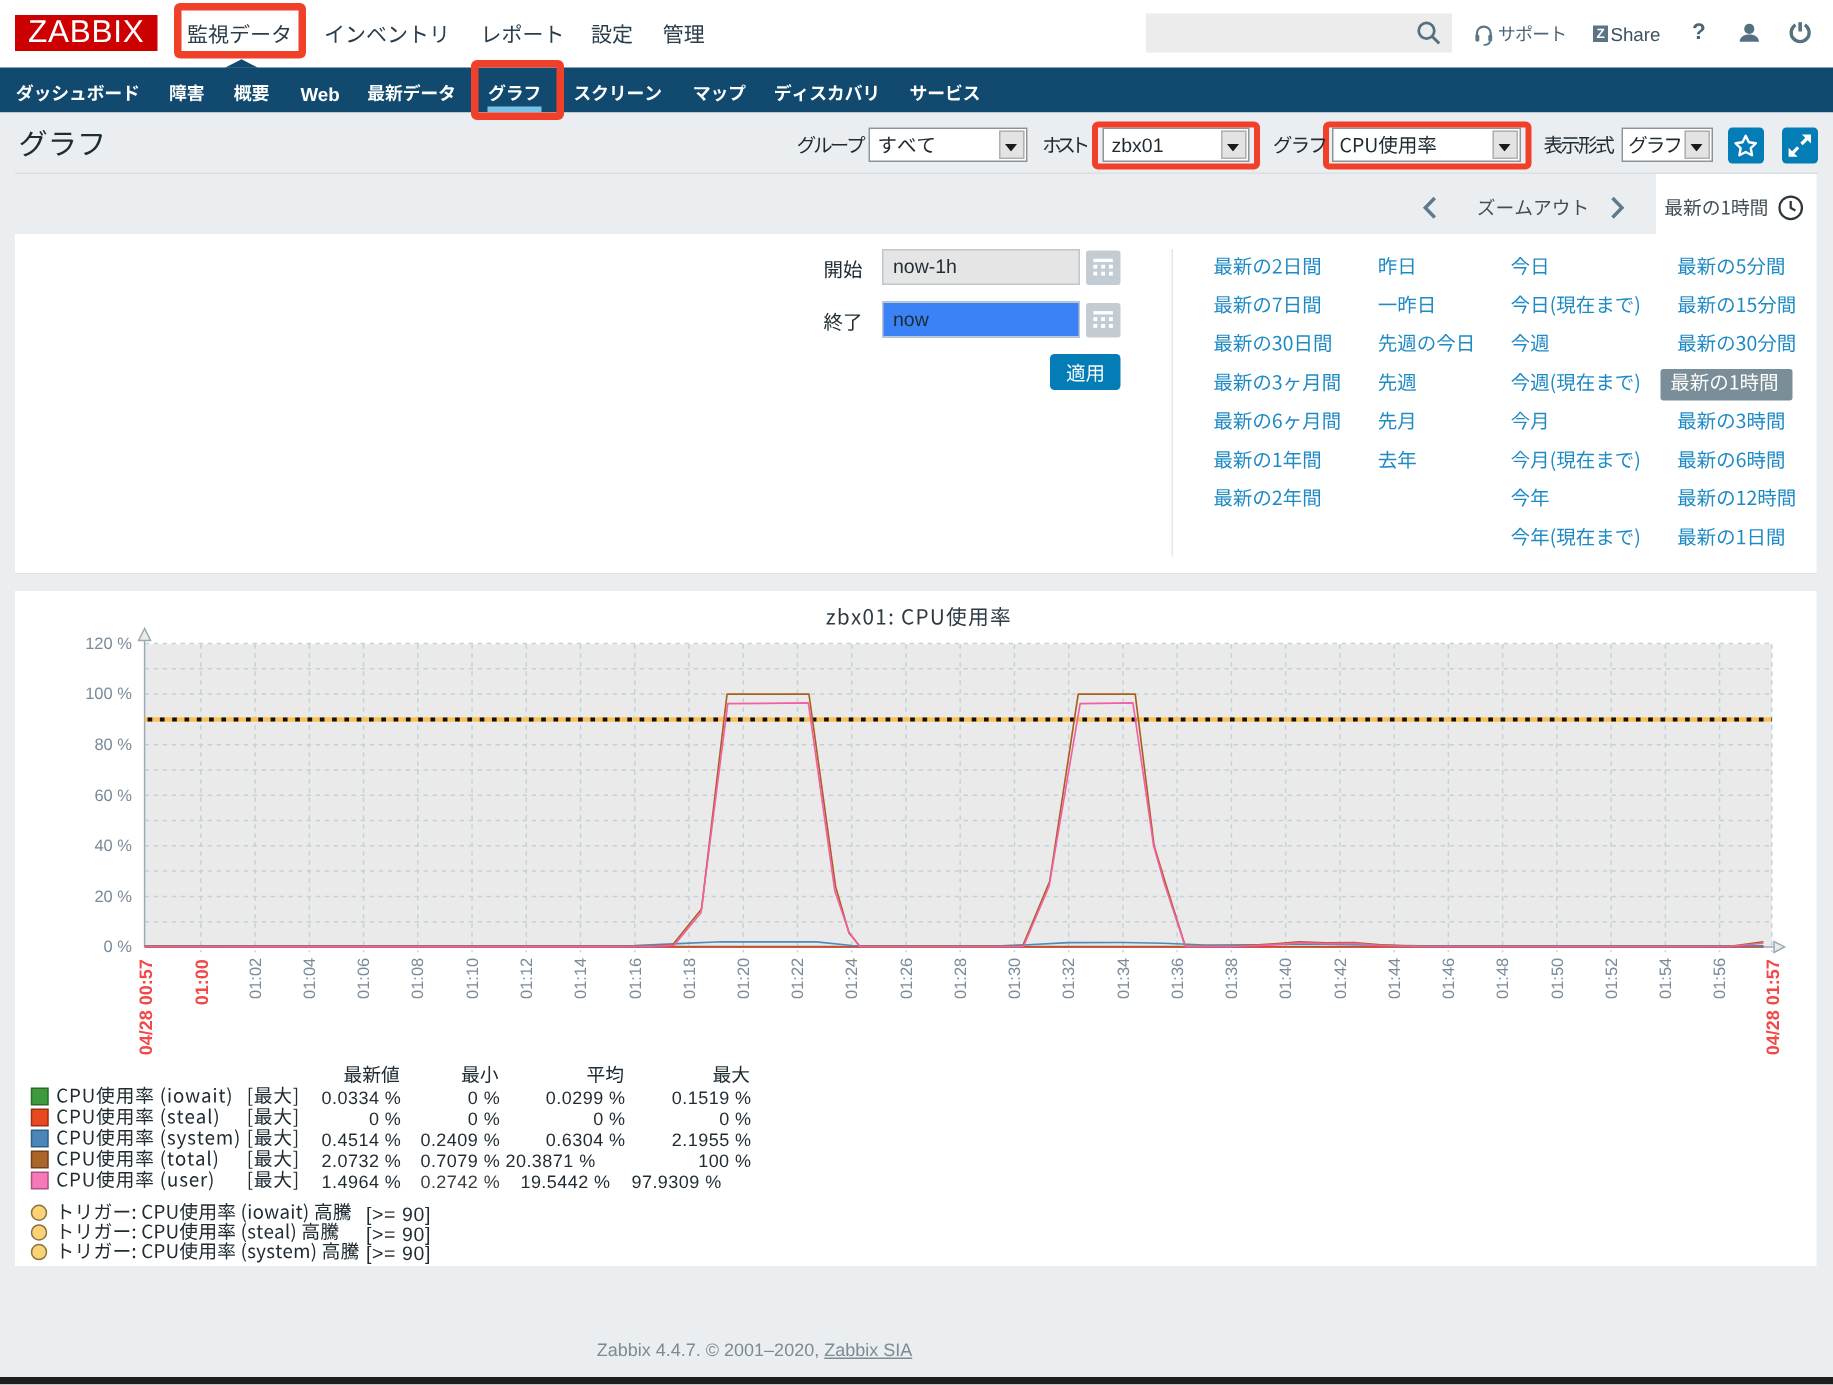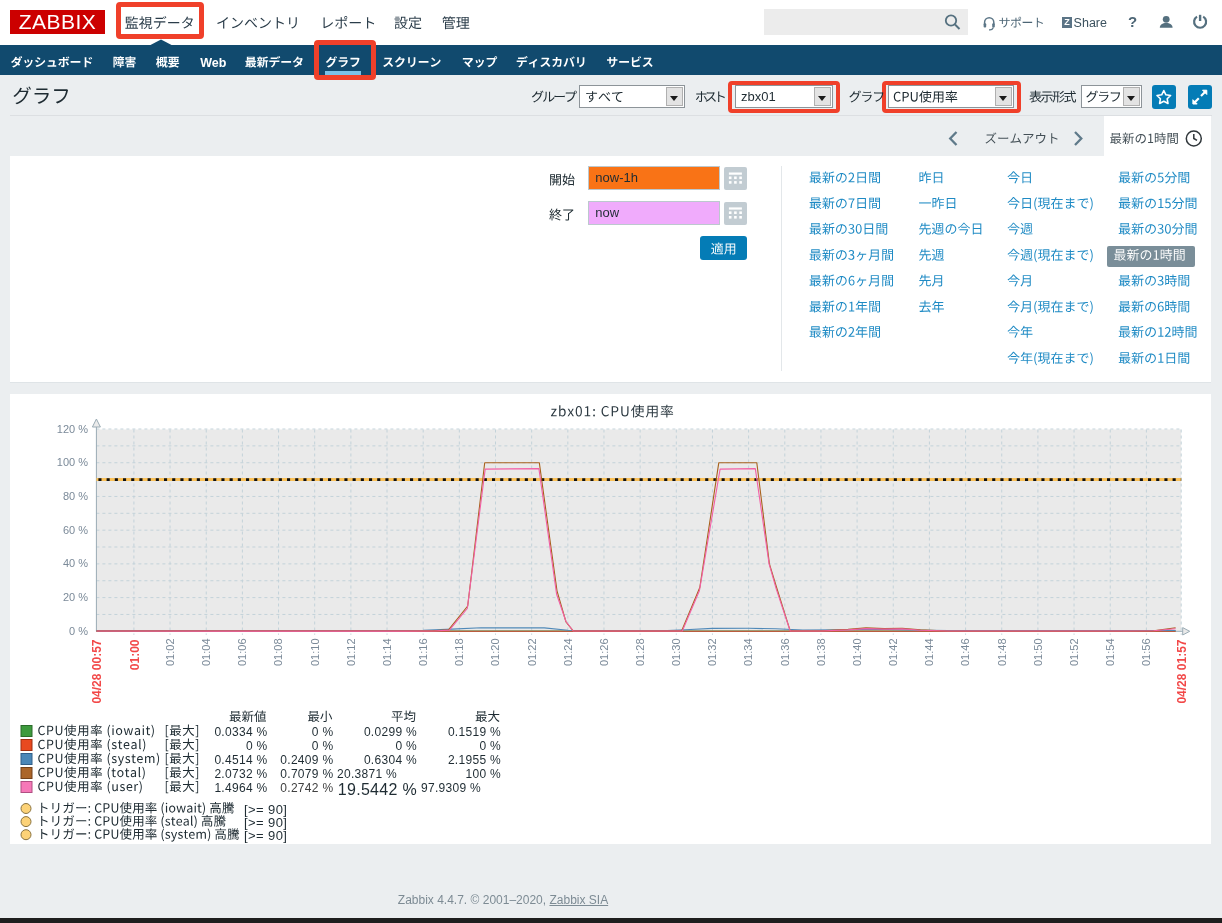--- a/index.html
+++ b/index.html
@@ -39,22 +39,22 @@
     <div style="position:absolute;left:1080.7px;top:85.0px;width:61.0px;height:23.0px;background:#fff;border:1px solid #8d9499;box-sizing:border-box">
       <div style="position:absolute;right:1px;top:1px;bottom:1px;width:17px;background:#e3e3e3;border:1px solid #b0b0b0;box-sizing:border-box"></div>
       <svg style="position:absolute;right:6px;top:10px" width="8" height="5">
         <path d="M0 0h8l-4 5z" fill="#1a1a1a"></path>
       </svg>
     </div>
     <div style="position:absolute;left:1151.8px;top:85px;width:24px;height:24px;background:#047cb6;border-radius:3px"></div>
     <div style="position:absolute;left:1187.9px;top:85px;width:24px;height:24px;background:#047cb6;border-radius:3px"></div>
     <div style="position:absolute;left:1103.6px;top:115.5px;width:107.4px;height:41px;background:#fff"></div>
     <div style="position:absolute;left:10px;top:156px;width:1201px;height:226.5px;background:#fff;border-bottom:1px solid #dfe4e7"></div>
-    <div style="position:absolute;left:588.3px;top:166.4px;width:131.5px;height:23.6px;background:#f97316;border:1px solid #bcc8ce;box-sizing:border-box;font-size:13px;color:#1f2c33;line-height:21px;padding-left:6px">now-1h</div>
-    <div style="position:absolute;left:588.3px;top:201.4px;width:131.5px;height:23.6px;background:#f0abfc;border:1px solid #bcc8ce;box-sizing:border-box;font-size:13px;color:#1f2c33;line-height:21px;padding-left:6px">now</div>
+    <div style="position:absolute;left:588.3px;top:166.4px;width:131.5px;height:23.6px;background:#e5e5e5;border:1px solid #bcc8ce;box-sizing:border-box;font-size:13px;color:#1f2c33;line-height:21px;padding-left:6px">now-1h</div>
+    <div style="position:absolute;left:588.3px;top:201.4px;width:131.5px;height:23.6px;background:#3b82f6;border:1px solid #bcc8ce;box-sizing:border-box;font-size:13px;color:#1f2c33;line-height:21px;padding-left:6px">now</div>
     <div style="position:absolute;left:723.9px;top:167.0px;width:23px;height:23px;background:#c2ccd2;border-radius:2px"></div>
     <div style="position:absolute;left:723.9px;top:201.9px;width:23px;height:23px;background:#c2ccd2;border-radius:2px"></div>
     <div style="position:absolute;left:700.2px;top:235.9px;width:47px;height:24.3px;background:#047cb6;border-radius:3px"></div>
     <div style="position:absolute;left:781px;top:166px;width:1px;height:205px;background:#e3e7ea"></div>
     <div style="position:absolute;left:1107.3px;top:246.1px;width:88px;height:21px;background:#7a8e99;border-radius:2px"></div>
     <div style="position:absolute;left:10px;top:393.5px;width:1201px;height:450.9px;background:#fff"></div>
     <div style="position:absolute;left:187.5px;top:724.5px;width:80px;text-align:right;font-size:12px;letter-spacing:0.3px;color:#1f2c33">0.0334 %</div>
     <div style="position:absolute;left:253.4px;top:724.5px;width:80px;text-align:right;font-size:12px;letter-spacing:0.3px;color:#1f2c33">0 %</div>
     <div style="position:absolute;left:337.0px;top:724.5px;width:80px;text-align:right;font-size:12px;letter-spacing:0.3px;color:#1f2c33">0.0299 %</div>
     <div style="position:absolute;left:421.0px;top:724.5px;width:80px;text-align:right;font-size:12px;letter-spacing:0.3px;color:#1f2c33">0.1519 %</div>
@@ -65,21 +65,21 @@
     <div style="position:absolute;left:187.5px;top:752.5px;width:80px;text-align:right;font-size:12px;letter-spacing:0.3px;color:#1f2c33">0.4514 %</div>
     <div style="position:absolute;left:253.4px;top:752.5px;width:80px;text-align:right;font-size:12px;letter-spacing:0.3px;color:#1f2c33">0.2409 %</div>
     <div style="position:absolute;left:337.0px;top:752.5px;width:80px;text-align:right;font-size:12px;letter-spacing:0.3px;color:#1f2c33">0.6304 %</div>
     <div style="position:absolute;left:421.0px;top:752.5px;width:80px;text-align:right;font-size:12px;letter-spacing:0.3px;color:#1f2c33">2.1955 %</div>
     <div style="position:absolute;left:187.5px;top:766.5px;width:80px;text-align:right;font-size:12px;letter-spacing:0.3px;color:#1f2c33">2.0732 %</div>
     <div style="position:absolute;left:253.4px;top:766.5px;width:80px;text-align:right;font-size:12px;letter-spacing:0.3px;color:#1f2c33">0.7079 %</div>
     <div style="position:absolute;left:337.0px;top:766.5px;width:80px;font-size:12px;letter-spacing:0.3px;color:#1f2c33">20.3871 %</div>
     <div style="position:absolute;left:421.0px;top:766.5px;width:80px;text-align:right;font-size:12px;letter-spacing:0.3px;color:#1f2c33">100 %</div>
     <div style="position:absolute;left:187.5px;top:780.5px;width:80px;text-align:right;font-size:12px;letter-spacing:0.3px;color:#1f2c33">1.4964 %</div>
     <div style="position:absolute;left:253.4px;top:780.5px;width:80px;text-align:right;font-size:12px;letter-spacing:0.3px;color:#404040">0.2742 %</div>
-    <div style="position:absolute;left:337.0px;top:780.5px;width:80px;text-align:right;font-size:16px;letter-spacing:0.3px;color:#1f2c33">19.5442 %</div>
+    <div style="position:absolute;left:337.0px;top:780.5px;width:80px;text-align:center;font-size:12px;letter-spacing:0.3px;color:#1f2c33">19.5442 %</div>
     <div style="position:absolute;left:421.0px;top:780.5px;width:80px;font-size:12px;letter-spacing:0.3px;color:#1f2c33">97.9309 %</div>
     <div style="position:absolute;left:244px;top:801.5px;font-size:13px;letter-spacing:0.4px;color:#1f2c33">[&gt;= 90]</div>
     <div style="position:absolute;left:244px;top:814.6px;font-size:13px;letter-spacing:0.4px;color:#1f2c33">[&gt;= 90]</div>
     <div style="position:absolute;left:244px;top:827.7px;font-size:13px;letter-spacing:0.4px;color:#1f2c33">[&gt;= 90]</div>
     <div style="position:absolute;left:0;top:893px;width:1006px;text-align:center;font-size:12px;color:#7d8b94">Zabbix 4.4.7. © 2001–2020, <span style="text-decoration:underline">Zabbix SIA</span></div>
     <div style="position:absolute;left:0;top:917.5px;width:1222px;height:5.5px;background:#1e1e1e"></div>
     <div style="position:absolute;left:115.8px;top:2.3px;width:87.8px;height:36.4px;border:5.5px solid #f0402a;border-radius:4px;box-sizing:border-box"></div>
     <div style="position:absolute;left:314.0px;top:40.4px;width:62.4px;height:39.8px;border:5.5px solid #f0402a;border-radius:4px;box-sizing:border-box"></div>
     <div style="position:absolute;left:727.5px;top:80.5px;width:112.5px;height:32.5px;border:4.5px solid #f0402a;border-radius:4px;box-sizing:border-box"></div>
     <div style="position:absolute;left:882.2px;top:80.5px;width:139.2px;height:32.5px;border:4.5px solid #f0402a;border-radius:4px;box-sizing:border-box"></div>

